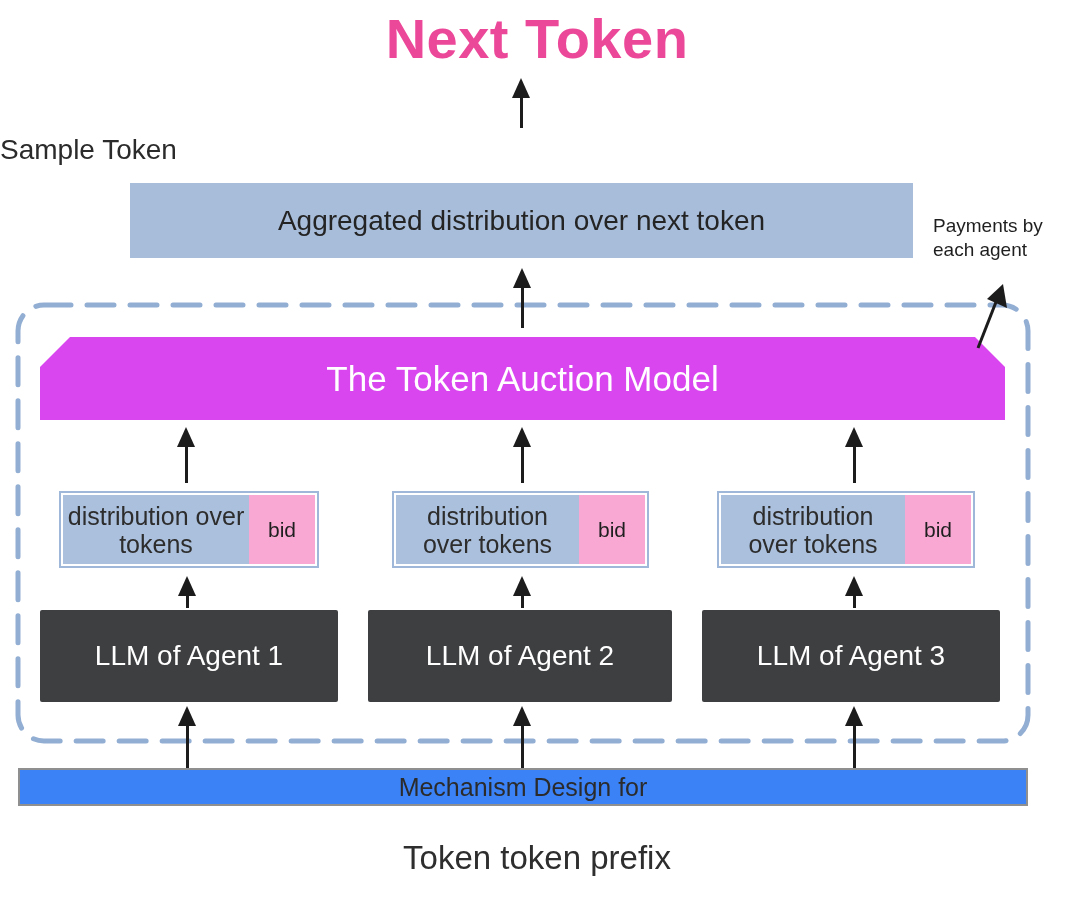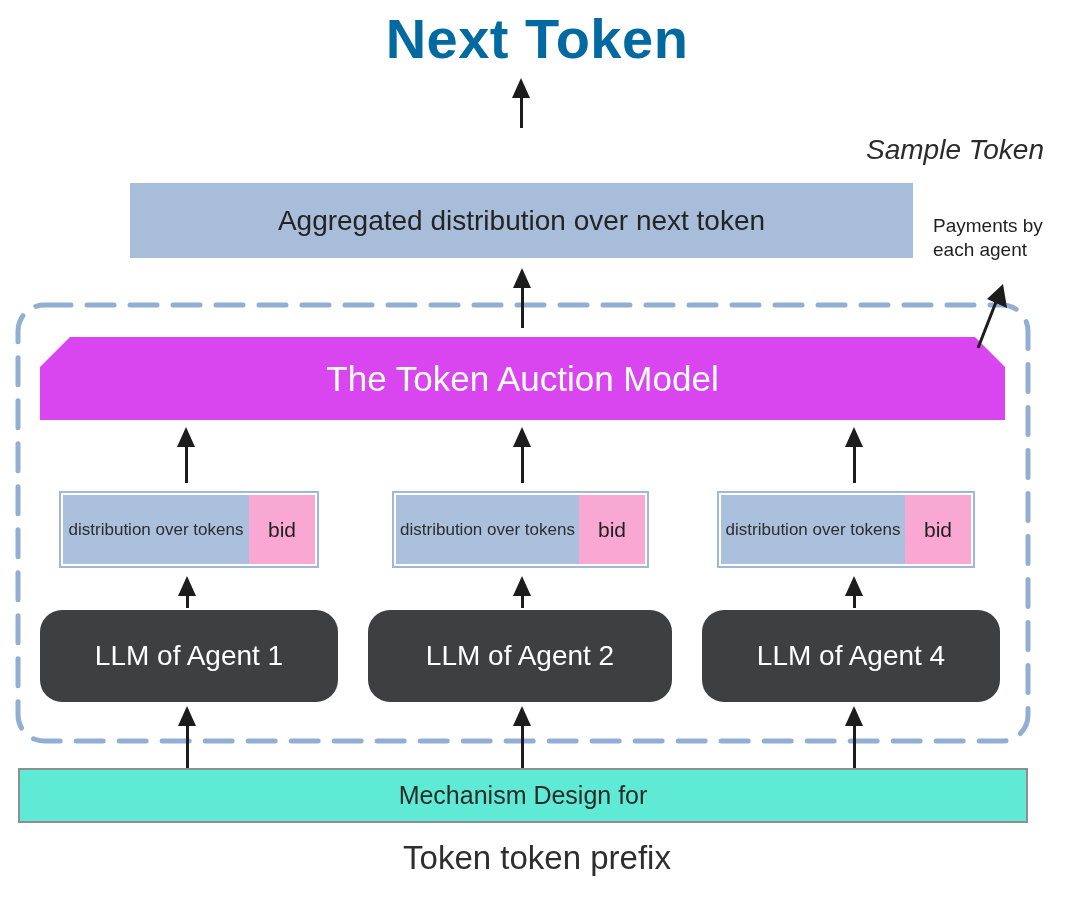--- a/index.html
+++ b/index.html
@@ -10,27 +10,27 @@
     font-family:"Liberation Sans", "DejaVu Sans", sans-serif;
     color:#262626;
     overflow:hidden;
   }
   .abs{position:absolute;}
 
   
   .main-title{
     top:6px;left:0;width:1074px;
     text-align:center;
-    font-size:56px;font-weight:700;color:#0369a1;
+    font-size:56px;font-weight:700;color:#ec4899;
     letter-spacing:0.5px;
   }
   .sample-label{
     top:134px;left:0;width:1044px;
-    text-align:right;
-    font-size:28px;color:#2b2b2b;font-style:italic;
+    text-align:left;
+    font-size:28px;color:#2b2b2b;
   }
   .caption{
     top:839px;left:0;width:1074px;
     text-align:center;
     font-size:33px;font-weight:500;color:#2e2e2e;
   }
 
   
   .agg-box{
     left:130px;top:183px;width:783px;height:75px;
@@ -41,49 +41,49 @@
   .auction-box{
     left:40px;top:337px;width:965px;height:83px;
     background:#d946ef;
     clip-path:polygon(30px 0, calc(100% - 30px) 0, 100% 30px, 100% 100%, 0 100%, 0 30px);
     display:flex;align-items:center;justify-content:center;
     color:#ffffff;font-size:35px;
     z-index:3;
   }
   .llm-box{
     top:610px;height:92px;
-    background:#3e3f41;border-radius:22px;
+    background:#3e3f41;border-radius:2px;
     display:flex;align-items:center;justify-content:center;
     color:#ffffff;font-size:28px;
     z-index:3;
   }
   .dist-box{
     top:491px;height:77px;
     border:2px solid #9fb7d8;
     background:#ffffff;
     display:flex;flex-direction:row;align-items:stretch;
     padding:2px;box-sizing:border-box;
     z-index:3;
   }
   .dist-cell{
     flex:1;background:#abc0dd;
     display:flex;align-items:center;justify-content:center;
     text-align:center;
-    font-size:17px;line-height:1.12;color:#2d2d2d;
+    font-size:25px;line-height:1.12;color:#2d2d2d;
     padding:0 4px;
   }
   .bid-cell{
     width:66px;background:#f9a8d4;
     display:flex;align-items:center;justify-content:center;
     font-size:21px;color:#1f1f1f;
   }
   .bottom-box{
-    left:18px;top:768px;width:1010px;height:55px;
+    left:18px;top:768px;width:1010px;height:38px;
     border:2px solid #8f8f8f;box-sizing:border-box;
-    background:#5eead4;
+    background:#3b82f6;
     display:flex;align-items:center;justify-content:center;
     font-size:25px;color:#2b2b2b;
     z-index:3;
   }
   .payments-note{
     left:933px;top:214px;width:140px;
     font-size:19px;line-height:1.28;color:#1f1f1f;
     text-align:left;
   }
 
@@ -181,21 +181,21 @@
     <div class="stem" style="height:14px;"></div>
   </div>
 
   <div class="abs llm-box" style="left:40px;width:298px;">
     <span>LLM of Agent 1</span>
   </div>
   <div class="abs llm-box" style="left:368px;width:304px;">
     <span>LLM of Agent 2</span>
   </div>
   <div class="abs llm-box" style="left:702px;width:298px;">
-    <span>LLM of Agent 4</span>
+    <span>LLM of Agent 3</span>
   </div>
 
   <div class="abs varrow" style="left:177px;top:706px;">
     <div class="head"></div>
     <div class="stem" style="height:44px;"></div>
   </div>
   <div class="abs varrow" style="left:512px;top:706px;">
     <div class="head"></div>
     <div class="stem" style="height:44px;"></div>
   </div>

